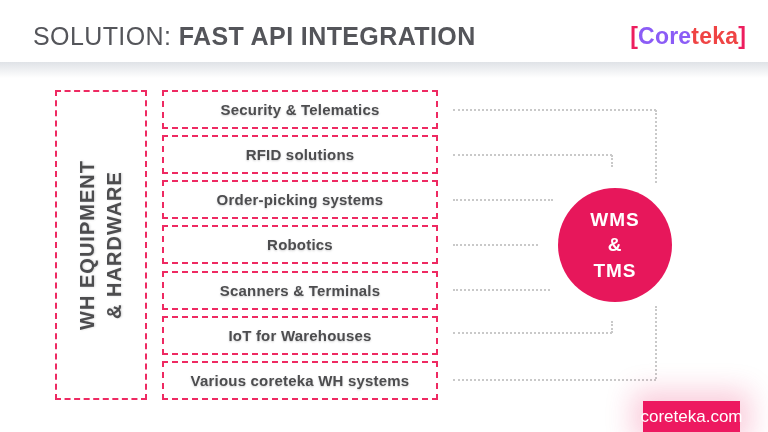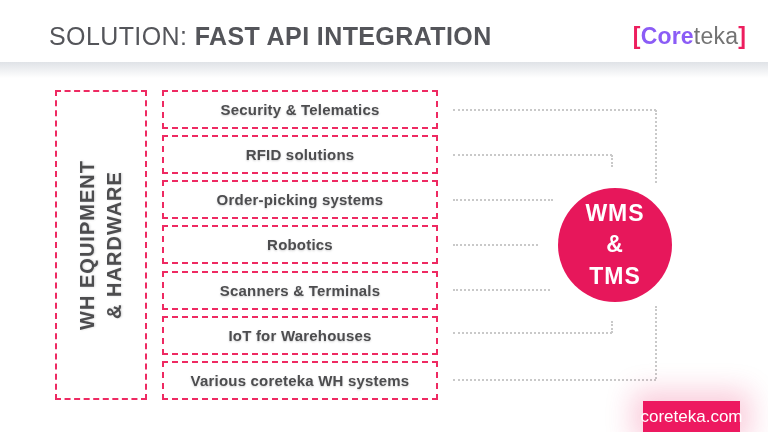--- a/index.html
+++ b/index.html
@@ -16,21 +16,21 @@
 
   
   .header {
     position: absolute;
     top: 0; left: 0; right: 0;
     height: 62px;
     background: #ffffff;
     display: flex;
     align-items: center;
     justify-content: space-between;
-    padding: 10px 22px 0 49px;
+    padding: 10px 22px 0 33px;
     z-index: 3;
     gap: 31px;
   }
   .header-shadow {
     position: absolute;
     top: 62px; left: 0; right: 0;
     height: 16px;
     background: linear-gradient(to bottom, rgba(150,160,175,0.30), rgba(150,160,175,0));
     z-index: 2;
   }
@@ -44,21 +44,21 @@
   .title .t-semibold { font-weight: 700; }
   .title .t-bold { font-weight: 800; }
 
   .logo {
     font-size: 23px;
     white-space: nowrap;
     letter-spacing: 0.2px;
   }
   .logo .bracket { color: #ed1e5e; font-weight: 600; }
   .logo .logo-core { color: #8b5cf6; font-weight: 700; }
-  .logo .logo-teka { color: #737373; font-weight: 400; }
+  .logo .logo-teka { color: #ef4444; font-weight: 700; }
 
   
   .category-box {
     position: absolute;
     left: 55px; top: 90px;
     width: 92px; height: 310px;
     background: #ffffff;
     border: 2px dashed #ee2a62;
     display: flex;
     align-items: center;
@@ -122,21 +122,21 @@
     left: 558px; top: 188px;
     width: 114px; height: 114px;
     border-radius: 50%;
     background: #e7175b;
     display: flex;
     flex-direction: column;
     align-items: center;
     justify-content: center;
     color: #ffffff;
     font-weight: 800;
-    font-size: 23px;
+    font-size: 19px;
     line-height: 1.35;
     letter-spacing: 1px;
     text-align: center;
     z-index: 4;
   }
 
   
   .footer-badge {
     position: absolute;
     left: 643px; top: 401px;

